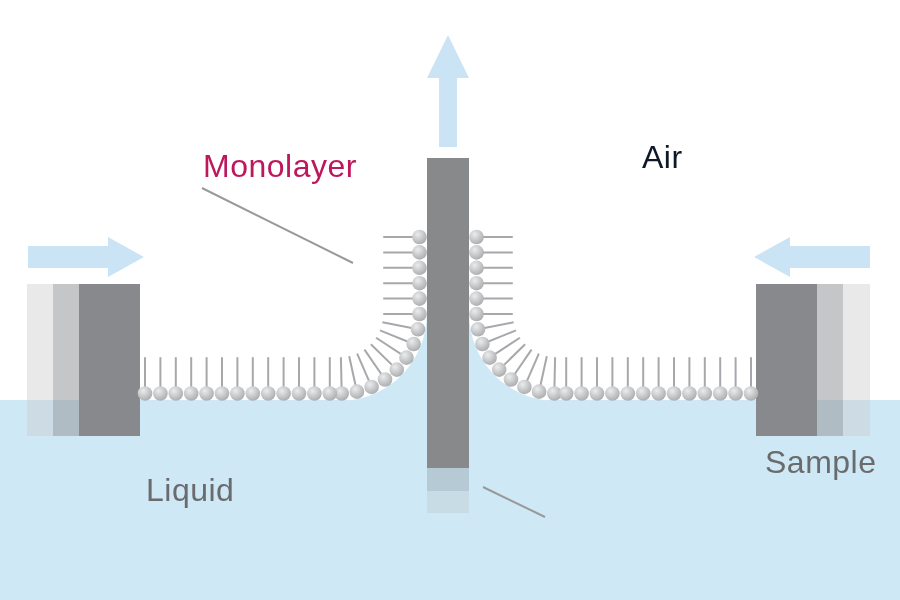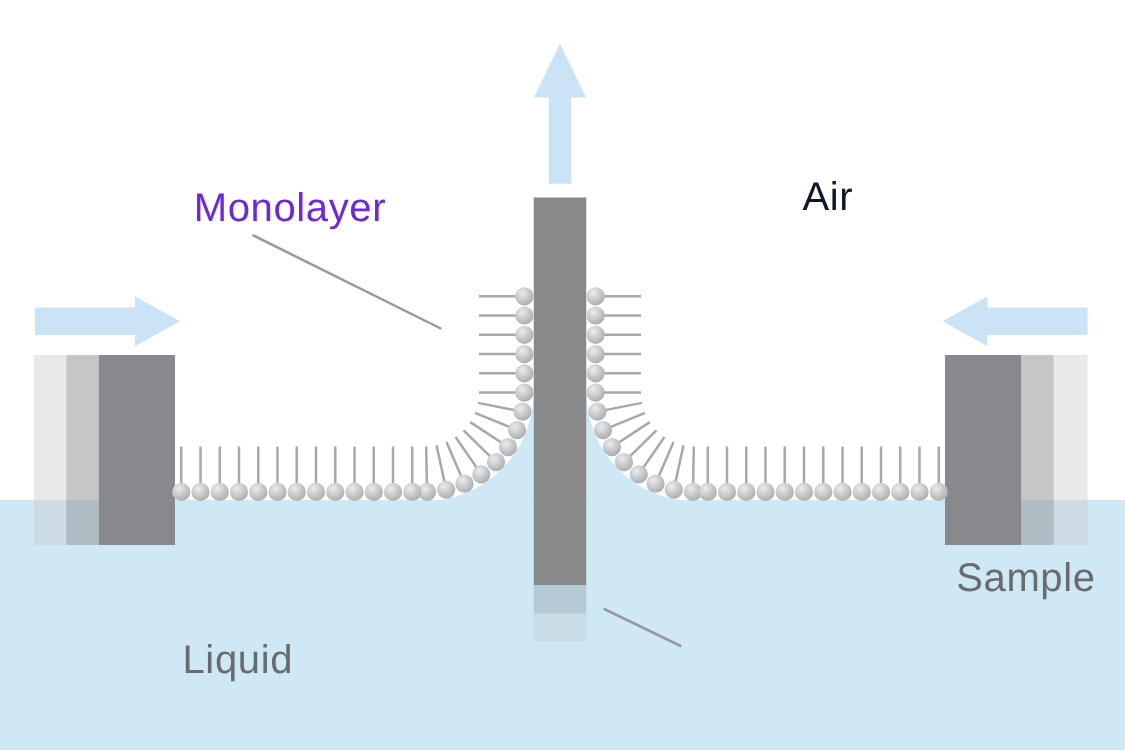--- a/index.html
+++ b/index.html
@@ -7,21 +7,21 @@
     position:relative;width:900px;height:600px;background:#ffffff;
     overflow:hidden;font-family:"Liberation Sans",sans-serif;
   }
   .stage svg{position:absolute;left:0;top:0}
   .lbl{
     position:absolute;font-size:32px;line-height:1;white-space:nowrap;
     letter-spacing:0.5px;color:#6a6b6d;
   }
   #lbl-monolayer{left:155px;top:150px}
   #lbl-air{left:642px;top:141px}
-  #lbl-liquid{left:146px;top:511px}
+  #lbl-liquid{left:146px;top:474px}
   #lbl-sample{left:561px;top:501px}
   #lbl-barrier{left:765px;top:446px}
 </style>
 </head>
 <body>
 
 <div class="stage">
   <svg id="scene" width="900" height="600" viewBox="0 0 900 600">
       <defs>
         <radialGradient id="headGrad" cx="38%" cy="32%" r="75%">
@@ -158,17 +158,17 @@
         <circle cx="674" cy="393.5" r="7.3" fill="url(#headGrad)"></circle>
         <circle cx="689.4" cy="393.5" r="7.3" fill="url(#headGrad)"></circle>
         <circle cx="704.8" cy="393.5" r="7.3" fill="url(#headGrad)"></circle>
         <circle cx="720.2" cy="393.5" r="7.3" fill="url(#headGrad)"></circle>
         <circle cx="735.6" cy="393.5" r="7.3" fill="url(#headGrad)"></circle>
         <circle cx="751" cy="393.5" r="7.3" fill="url(#headGrad)"></circle>
       </g>
       <line x1="202" y1="188" x2="353" y2="263" stroke="#98999b" stroke-width="2"></line>
       <line x1="483" y1="487" x2="545" y2="517" stroke="#98999b" stroke-width="2"></line>
     </svg>
-  <div class="lbl" id="lbl-monolayer" style="color: #6d28d9;">Monolayer</div>
+  <div class="lbl" id="lbl-monolayer" style="color: #be185d; margin-left: 48px;">Monolayer</div>
   <div class="lbl" id="lbl-air" style="color: #0f172a;">Air</div>
   <div class="lbl" id="lbl-liquid" style="color: rgb(106, 107, 109);">Liquid</div>
   <div class="lbl" id="lbl-barrier" style="color: rgb(106, 107, 109);">Sample</div>
 </div>
 
 </body></html>

